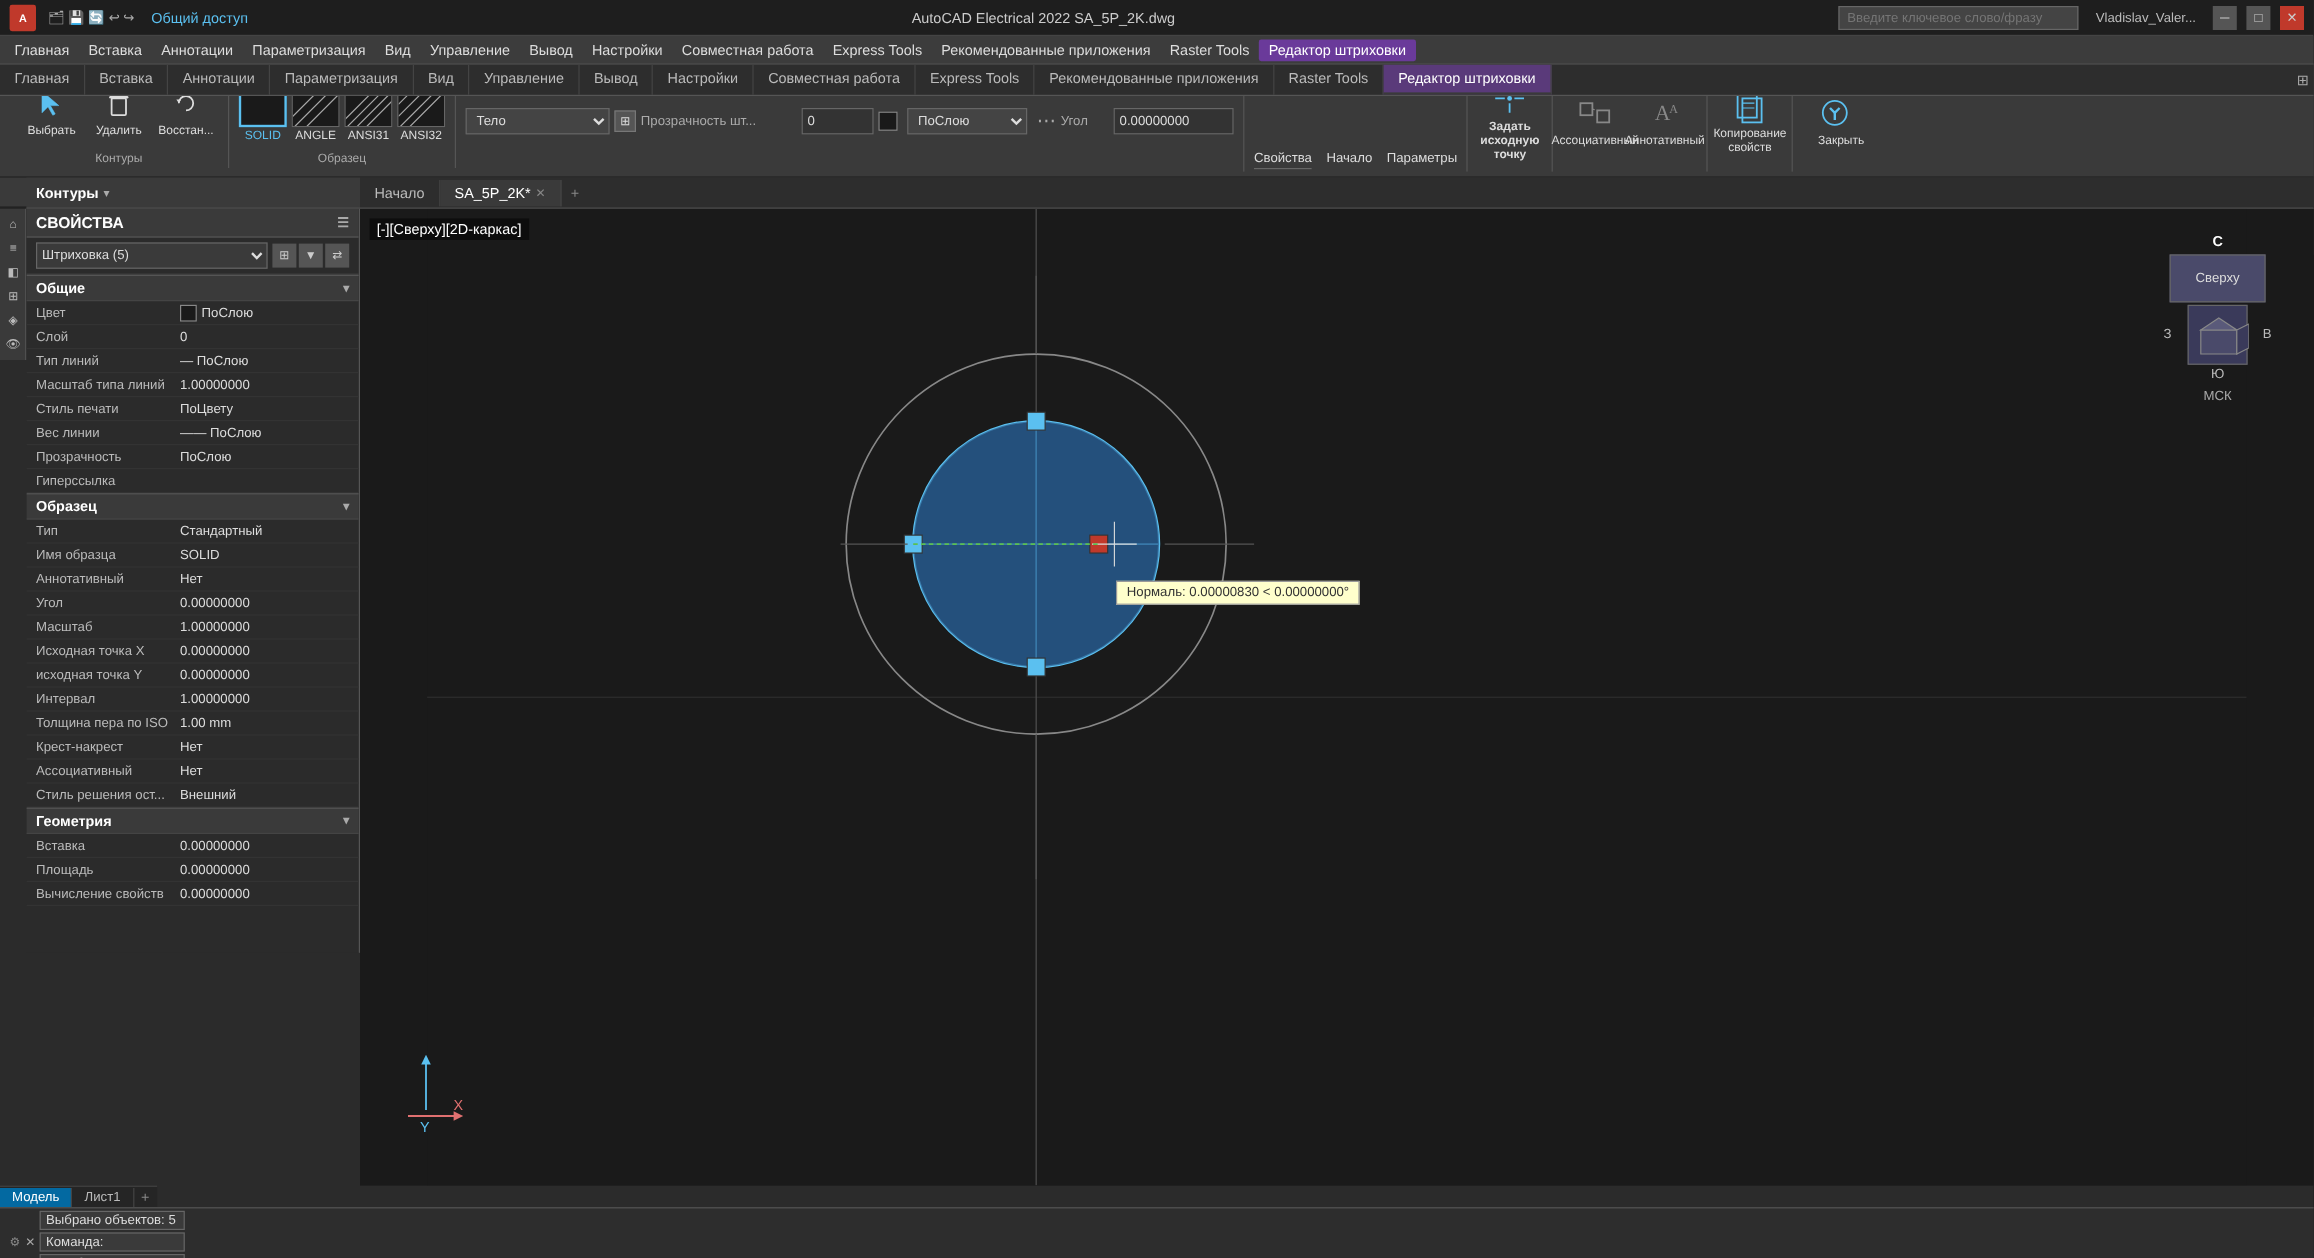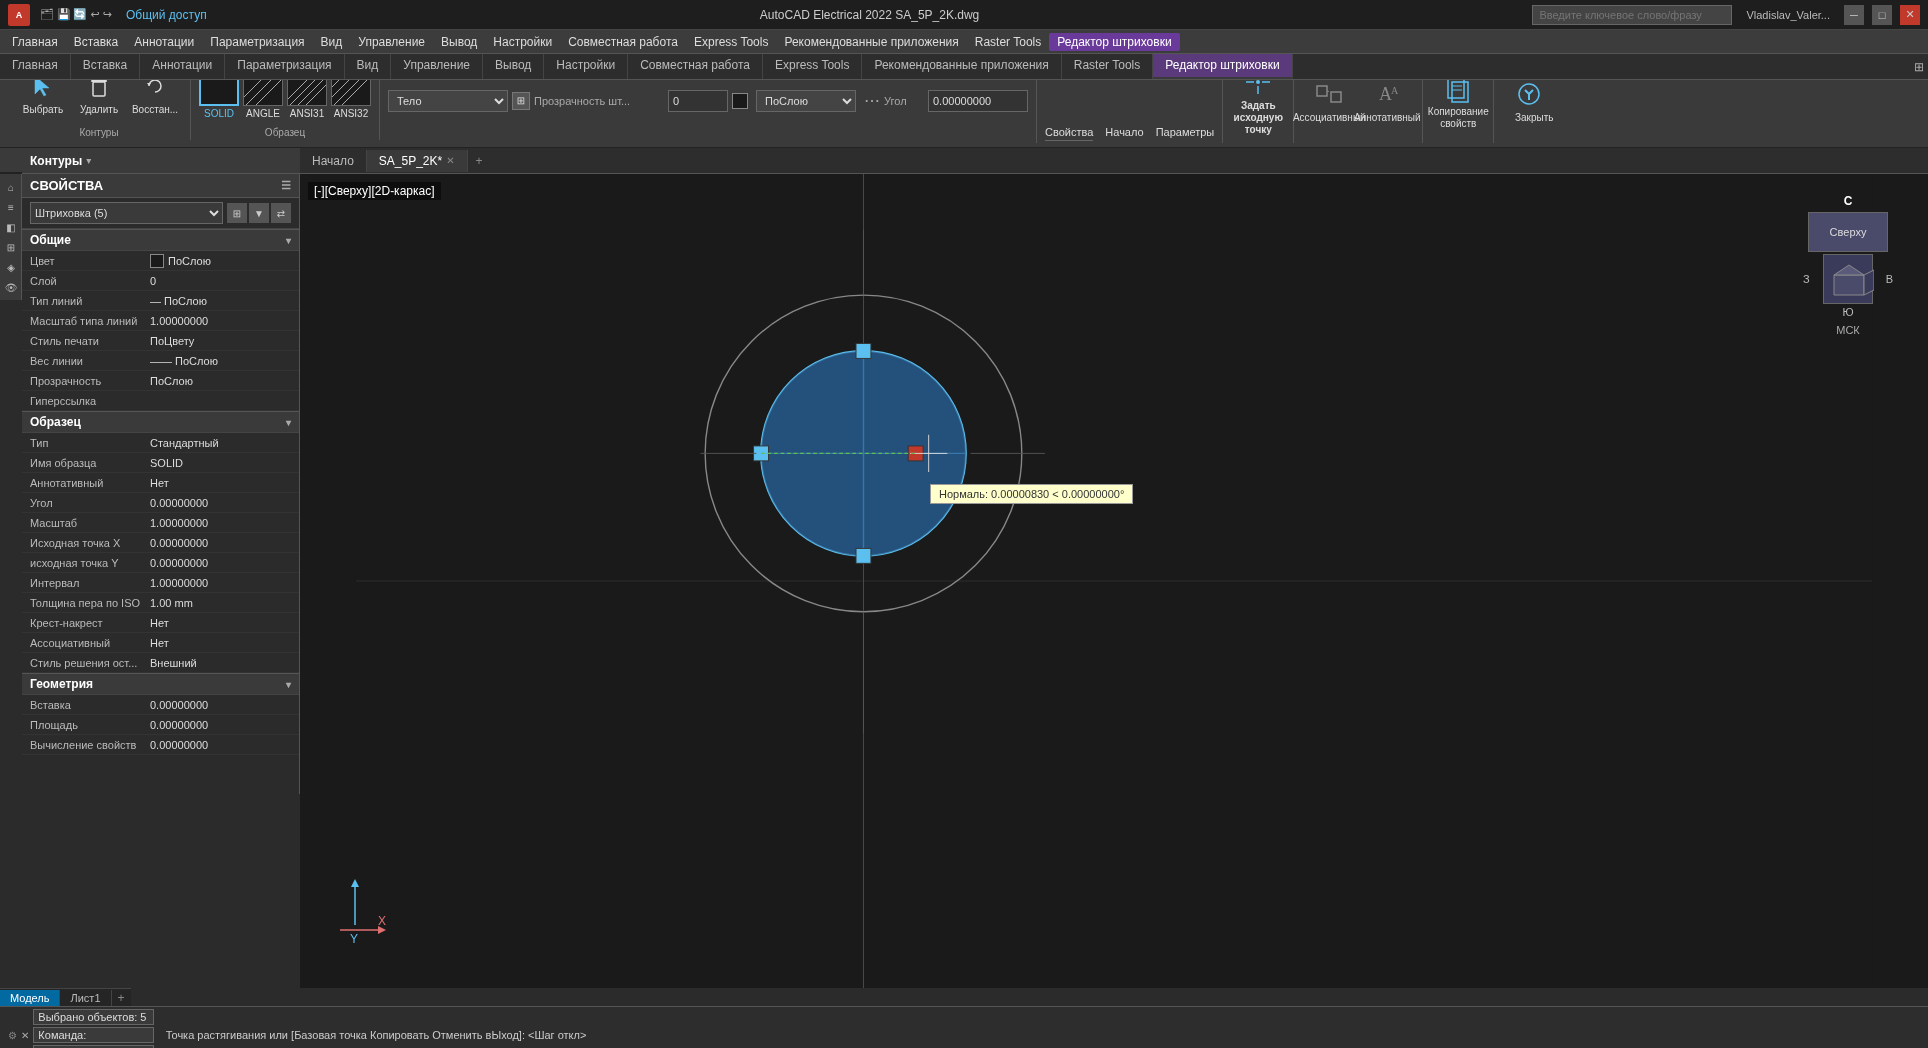--- a/index.html
+++ b/index.html
@@ -555,20 +555,15 @@
 
 <div id="statusbar">
   <div id="command-area">
     <span style="font-size:10px;color:#888;cursor:pointer;">⚙</span>
     <span style="font-size:10px;color:#aaa;cursor:pointer;">✕</span>
     <div style="display:flex;flex-direction:column;gap:2px;">
       <span class="cmd-box">Выбрано объектов: 5</span>
       <span class="cmd-box">Команда:</span>
       <span class="cmd-box">** РАСТЯГИВАНИЕ **</span>
     </div>
-    <div style="flex:1;margin-left:8px;">
-      <span style="font-size:11px;color:#ccc;">
-        <span>Точка растягивания или [Базовая точка Копировать Отменить вЫход]:  &lt;Шаг откл&gt;</span>
-      </span>
-    </div>
   </div>
 
 </div>
 
 </body></html>

